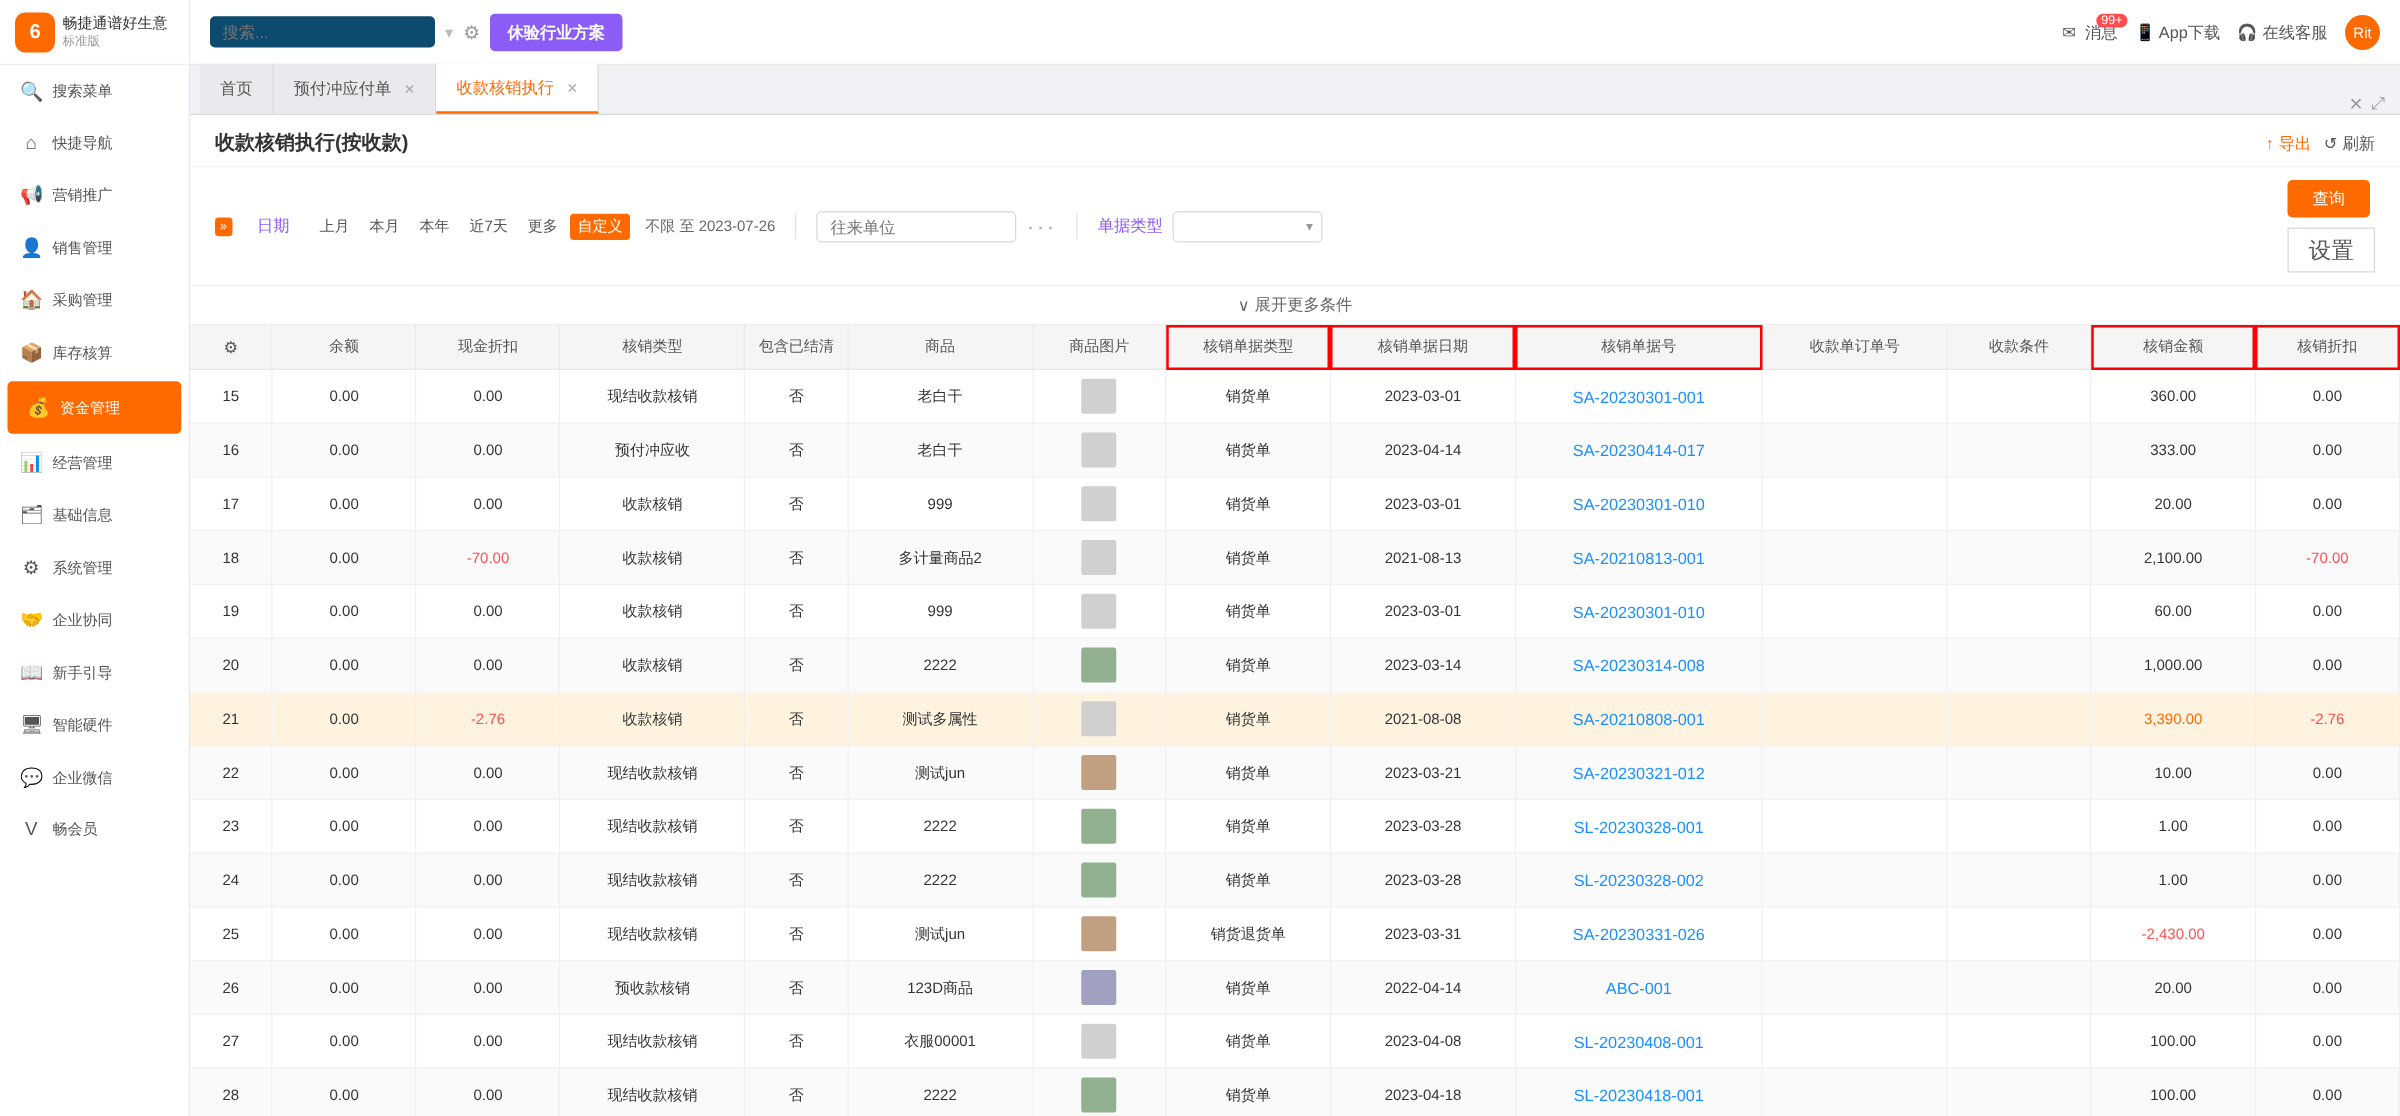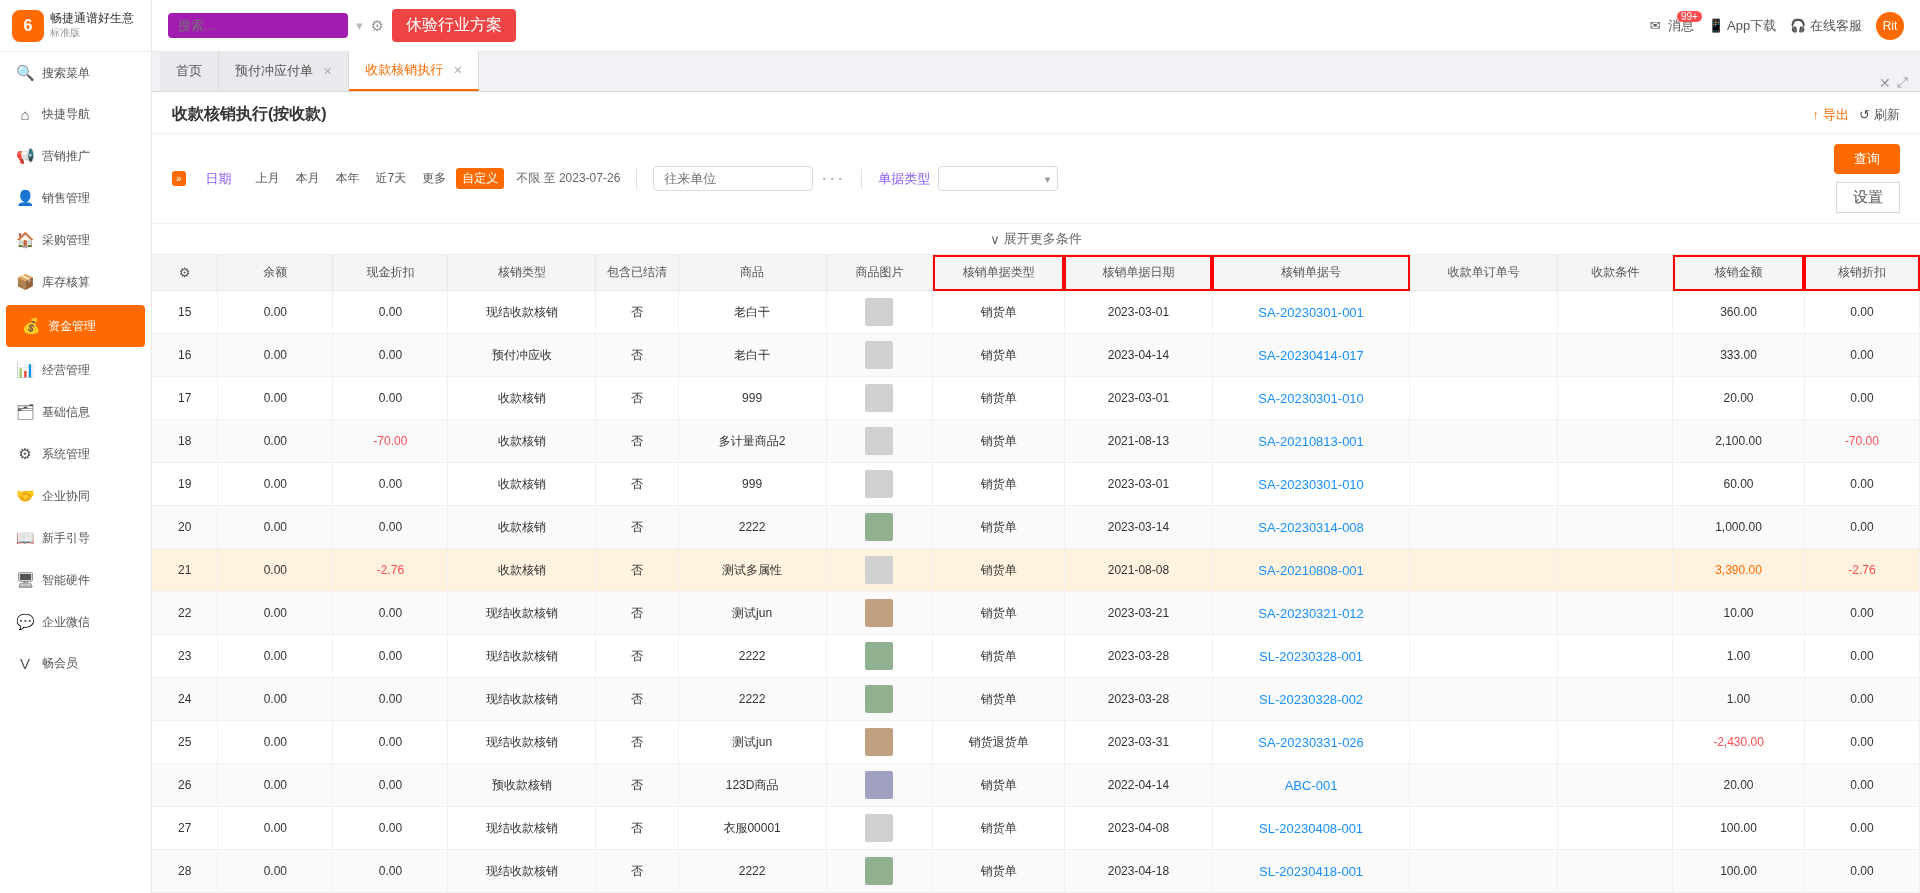--- a/index.html
+++ b/index.html
@@ -15,23 +15,23 @@
     .sidebar-item.active { background: #ff6a00; color: #fff; border-radius: 4px; margin: 2px 6px; }
     .sidebar-item .s-icon { width: 18px; text-align: center; font-size: 15px; }
     .sidebar-item .s-label { font-size: 12px; }
 
     
     .main-area { flex: 1; display: flex; flex-direction: column; overflow: hidden; }
 
     
     .topbar { height: 52px; background: #fff; display: flex; align-items: center; padding: 0 16px; border-bottom: 1px solid #e8e8e8; gap: 12px; }
     .topbar-left { display: flex; align-items: center; gap: 8px; flex: 1; }
-    .topbar-input { background: #a21caf; border: none; border-radius: 4px; padding: 5px 10px; font-size: 13px; color: #999; width: 180px; }
+    .topbar-input { background: #0c4a6e; border: none; border-radius: 4px; padding: 5px 10px; font-size: 13px; color: #999; width: 180px; }
     .topbar-gear { font-size: 16px; color: #999; cursor: pointer; }
-    .topbar-btn-orange { background: #ef4444; color: #fff; border: none; border-radius: 4px; padding: 6px 14px; cursor: pointer; font-size: 16px; }
+    .topbar-btn-orange { background: #8b5cf6; color: #fff; border: none; border-radius: 4px; padding: 6px 14px; cursor: pointer; font-size: 13px; font-weight: bold; }
     .topbar-right { display: flex; align-items: center; gap: 14px; color: #555; font-size: 13px; }
     .topbar-badge { position: relative; display: inline-block; }
     .badge-dot { background: #ff4d4f; color: #fff; border-radius: 10px; font-size: 10px; padding: 0 4px; position: absolute; top: -6px; right: -8px; }
 
     
     .tabs-bar { display: flex; align-items: flex-end; background: #f0f2f5; border-bottom: 1px solid #d9d9d9; height: 40px; padding: 0 8px; gap: 0; }
     .tab { display: flex; align-items: center; padding: 0 16px; height: 40px; cursor: pointer; font-size: 13px; color: #555; border-right: 1px solid #d9d9d9; gap: 6px; background: #e8eaed; }
     .tab.active { background: #fff; color: #ff6a00; border-bottom: 2px solid #ff6a00; }
     .tab .tab-close { font-size: 11px; color: #aaa; margin-left: 4px; }
     .home-tab { padding: 0 16px; height: 40px; display: flex; align-items: center; cursor: pointer; color: #555; font-size: 13px; background: #e8eaed; border-right: 1px solid #d9d9d9; }
@@ -55,21 +55,21 @@
     .date-opt { padding: 2px 6px; cursor: pointer; color: #555; font-size: 12px; }
     .date-opt.custom { background: #ff6a00; color: #fff; border-radius: 3px; padding: 2px 6px; }
     .date-range { color: #666; font-size: 12px; margin-left: 4px; }
     .filter-divider { width: 1px; height: 20px; background: #e0e0e0; }
     .filter-input { border: 1px solid #d9d9d9; border-radius: 4px; padding: 4px 10px; font-size: 13px; color: #999; width: 160px; }
     .dots-btn { color: #aaa; font-size: 18px; cursor: pointer; letter-spacing: 2px; }
     .filter-select { border: 1px solid #d9d9d9; border-radius: 4px; padding: 4px 28px 4px 10px; font-size: 13px; color: #555; background: #fff; appearance: none; cursor: pointer; min-width: 120px; position: relative; }
     .select-wrapper { position: relative; }
     .select-wrapper::after { content: '▾'; position: absolute; right: 8px; top: 50%; transform: translateY(-50%); color: #999; pointer-events: none; font-size: 11px; }
     .btn-query { background: #ff6a00; color: #fff; border: none; border-radius: 4px; padding: 6px 20px; cursor: pointer; font-size: 13px; }
-    .btn-settings { border: 1px solid #d9d9d9; background: #fff; color: #555; border-radius: 0; padding: 5px 16px; cursor: pointer; font-size: 15px; }
+    .btn-settings { border: 1px solid #d9d9d9; background: #fff; color: #555; border-radius: 0; padding: 5px 16px; cursor: pointer; font-size: 18px; }
     .filter-expand { display: flex; align-items: center; justify-content: center; padding: 6px 0; background: #fff; cursor: pointer; color: #666; font-size: 12px; gap: 4px; border-bottom: 1px solid #eee; }
     .orange-arrow { background: #ff6a00; color: #fff; border-radius: 3px; padding: 2px 4px; font-size: 10px; margin-right: 4px; cursor: pointer; }
 
     
     .table-container { flex: 1; overflow: auto; background: #fff; margin: 0; }
     table { width: 100%; border-collapse: collapse; table-layout: fixed; }
     thead tr { background: #f5f5f5; }
     th { padding: 9px 8px; text-align: center; color: #555; font-weight: 500; font-size: 12px; border-bottom: 1px solid #e8e8e8; border-right: 1px solid #e8e8e8; white-space: nowrap; overflow: hidden; text-overflow: ellipsis; }
     td { padding: 7px 8px; text-align: center; color: #333; font-size: 12px; border-bottom: 1px solid #f0f0f0; border-right: 1px solid #f0f0f0; white-space: nowrap; overflow: hidden; text-overflow: ellipsis; }
     tr:nth-child(even) td { background: #fafafa; }
@@ -259,21 +259,21 @@
       </div>
       <div class="filter-divider"></div>
       <div class="filter-section">
         <span class="filter-label">单据类型</span>
         <div class="select-wrapper">
           <select class="filter-select">
             <option value=""></option>
           </select>
         </div>
       </div>
-      <div style="margin-left:auto;display:flex;gap:8px;flex-direction:column;align-items:flex-end;">
+      <div style="margin-left:auto;display:flex;gap:8px;flex-direction:column;align-items:flex-start;">
         <button class="btn-query">查询</button>
         <button class="btn-settings">设置</button>
       </div>
     </div>
 
     <div class="filter-expand">
       <span>∨</span>
       <span>展开更多条件</span>
     </div>
 

